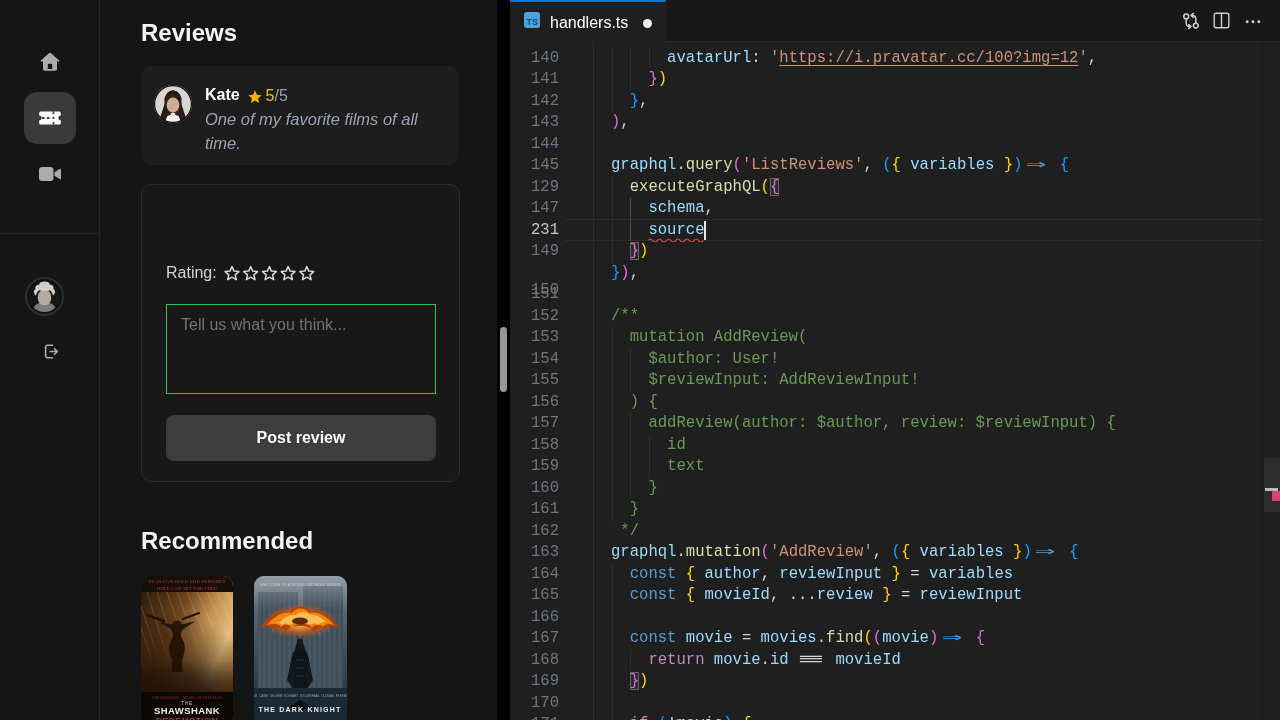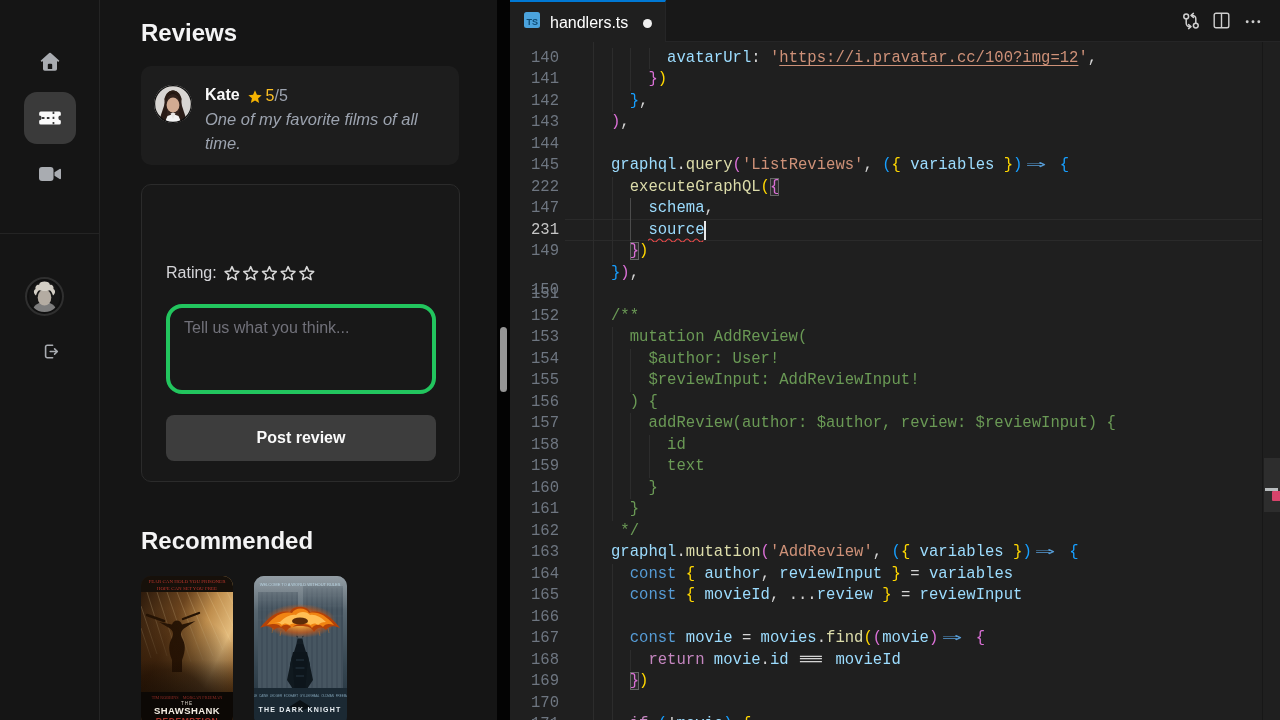--- a/index.html
+++ b/index.html
@@ -13,21 +13,21 @@
 .navbtn{position:absolute;left:24px;width:52px;height:52px;border-radius:13px;display:flex;align-items:center;justify-content:center}
 #gap{position:absolute;left:497px;top:0;width:13px;height:720px;background:#030303}
 #thumb{position:absolute;left:500px;top:327px;width:7px;height:65px;border-radius:3.5px;background:#969696}
 
 h1{position:absolute;left:141px;color:#f4f4f5;font-size:24px;font-weight:700;letter-spacing:0}
 #revcard{position:absolute;left:141px;top:66px;width:318px;height:99px;border-radius:10px;background:#1d1d1d}
 #mkcard{position:absolute;left:141px;top:184px;width:319px;height:298px;border-radius:10px;background:#181818;border:1px solid #2b2b2b}
 #mkcard h2{position:absolute;left:22.5px;top:30px;color:#f4f4f5;font-size:20px;font-weight:700}
 .ratlbl{position:absolute;left:24px;top:80px;color:#d4d4d8;font-size:16px;line-height:1}
 #stars{position:absolute;left:82px;top:80px}
-#ta{position:absolute;left:24px;top:119px;width:270px;height:90px;border:4px solid #22c55e;border-radius:16px}
+#ta{position:absolute;left:24px;top:119px;width:270px;height:90px;border:1px solid #22c55e;border-radius:0}
 #ta span{position:absolute;left:14px;top:11px;color:#71717a;font-size:16px}
 #postbtn{position:absolute;left:24px;top:230px;width:270px;height:46px;border-radius:8px;background:#3d3d3d;color:#fafafa;
   font-size:16px;font-weight:700;display:flex;align-items:center;justify-content:center}
 
 
 #vs{position:absolute;left:510px;top:0;width:770px;height:720px;background:#1f1f1f;}
 #tabs{position:absolute;left:0;top:0;width:770px;height:42px;background:#181818;border-bottom:1px solid #252526}
 #tab1{position:absolute;left:0;top:0;width:156px;height:42px;background:#1f1f1f;border-top:2px solid #0078d4;border-right:1px solid #252526}
 #tab1 .t{position:absolute;left:40px;top:13px;color:#fff;font-size:16px;line-height:1;letter-spacing:0}
 #tab2{position:absolute;left:156px;top:0;width:227px;height:42px;border-right:1px solid #252526}
@@ -312,21 +312,21 @@
 <div class="cl" style="top:47.80px"><span class="lb">      avatarUrl</span><span class="w">: </span><span class="o">'</span><span class="ou">https://i.pravatar.cc/100?img=12</span><span class="o">'</span><span class="w">,</span></div>
 <div class="num" style="top:69.30px">141</div>
 <div class="cl" style="top:69.30px"><span class="pk">    }</span><span class="gd">)</span></div>
 <div class="num" style="top:90.80px">142</div>
 <div class="cl" style="top:90.80px"><span class="bl">  }</span><span class="w">,</span></div>
 <div class="num" style="top:112.30px">143</div>
 <div class="cl" style="top:112.30px"><span class="pk">)</span><span class="w">,</span></div>
 <div class="num" style="top:133.80px">144</div>
 <div class="num" style="top:155.30px">145</div>
 <div class="cl" style="top:155.30px"><span class="lb">graphql</span><span class="w">.</span><span class="y">query</span><span class="pk">(</span><span class="o">'ListReviews'</span><span class="w">, </span><span class="bl">(</span><span class="gd">{</span><span class="lb"> variables </span><span class="gd">}</span><span class="bl">)</span><span class="w"> </span><span class="b a2">⇒</span><span class="w"> </span><span class="bl">{</span></div>
-<div class="num" style="top:176.80px">222</div>
+<div class="num" style="top:176.80px">129</div>
 <div class="cl" style="top:176.80px"><span class="w">  </span><span class="y">executeGraphQL</span><span class="gd">(</span><span class="pk box">{</span></div>
 <div class="num" style="top:198.30px">147</div>
 <div class="cl" style="top:198.30px"><span class="lb">    schema</span><span class="w">,</span></div>
 <div class="num cur" style="top:219.80px">231</div>
 <div class="cl" style="top:219.80px"><span class="lb">    source</span></div>
 <div class="num" style="top:241.30px">149</div>
 <div class="cl" style="top:241.30px"><span class="w">  </span><span class="pk box">}</span><span class="gd">)</span></div>
 <div class="num" style="top:280px">150</div>
 <div class="cl" style="top:262.80px"><span class="bl">}</span><span class="pk">)</span><span class="w">,</span></div>
 <div class="num" style="top:284.30px">151</div>

